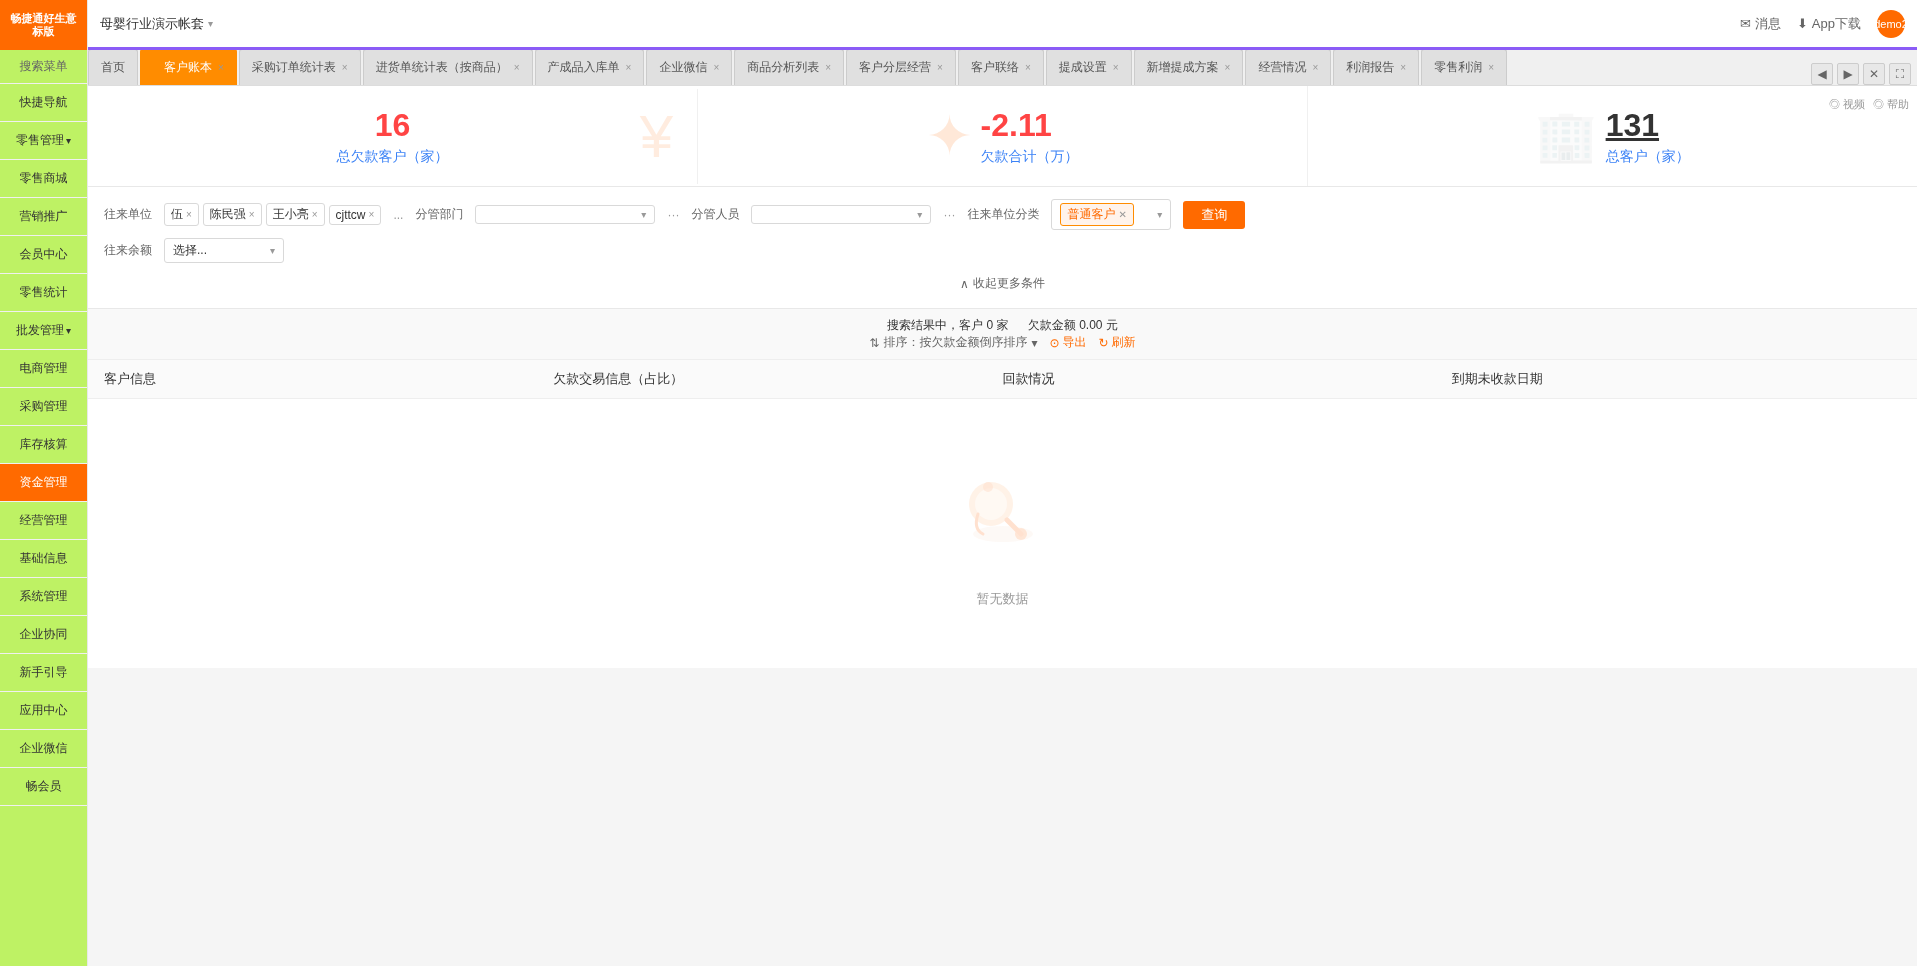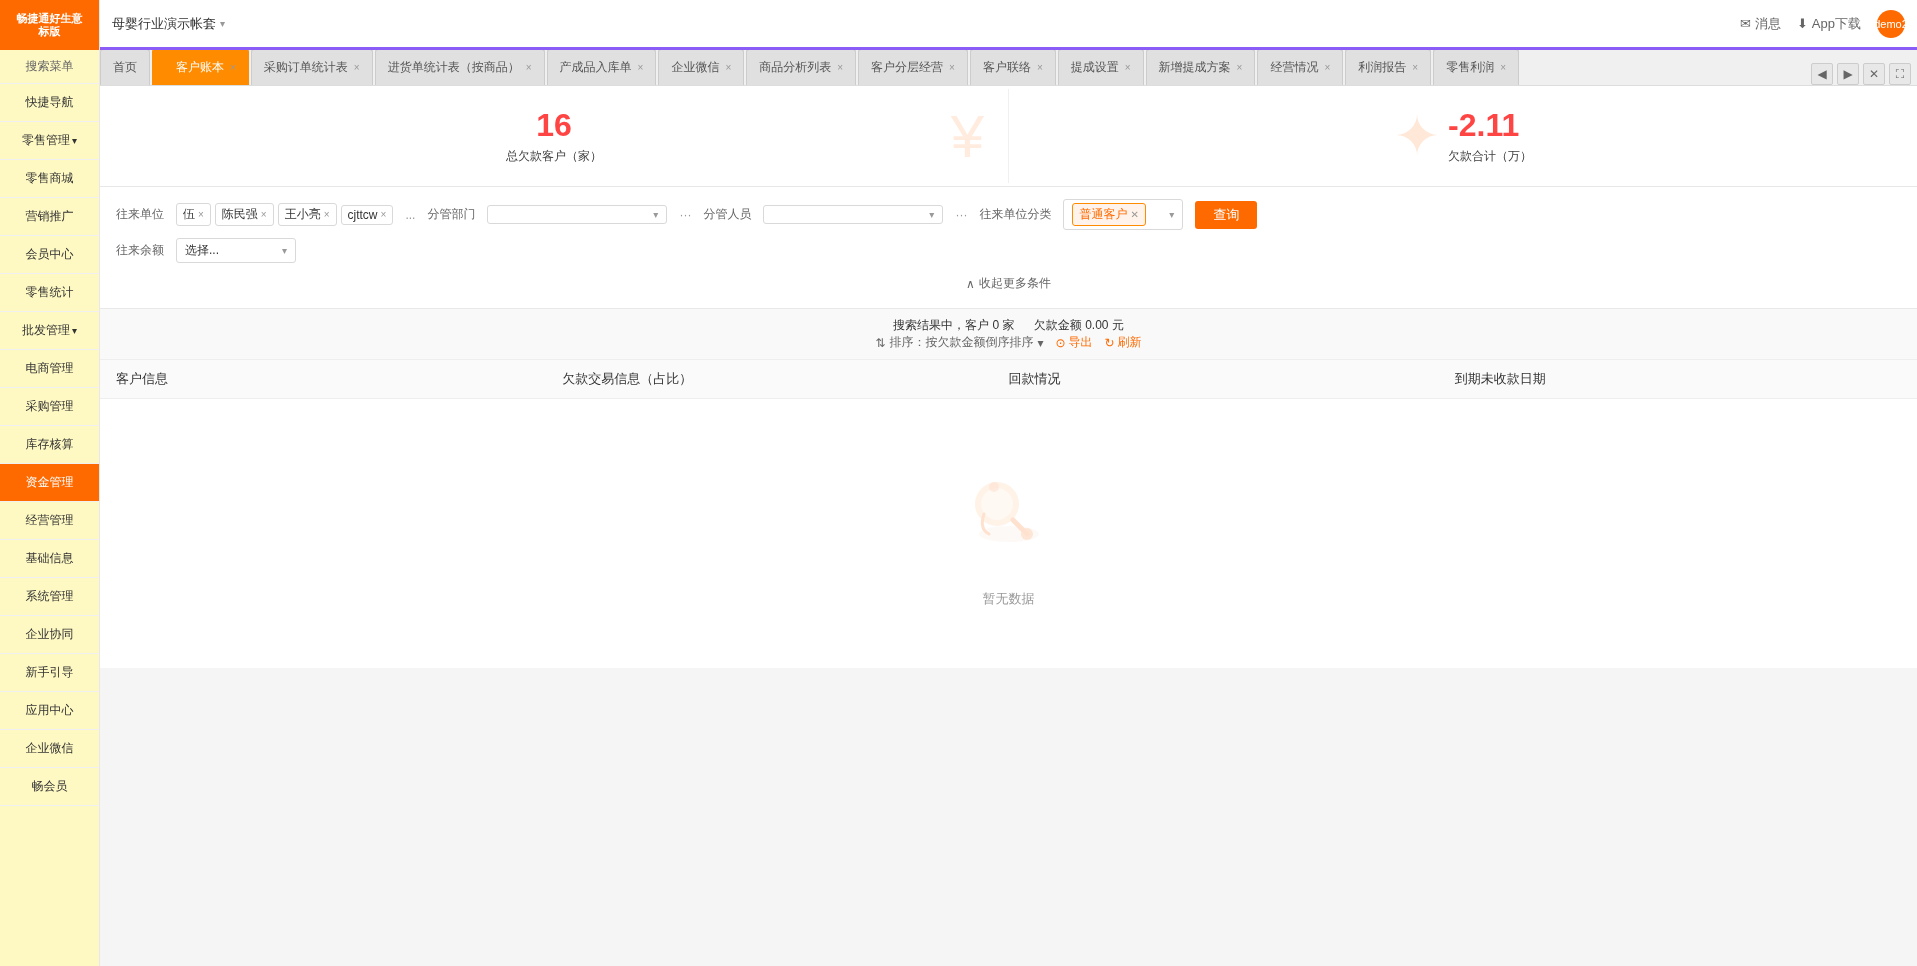--- a/index.html
+++ b/index.html
@@ -1,19 +1,19 @@
 <!DOCTYPE html>
 <html><head>
   <meta charset="utf-8">
   <style>
     * { box-sizing: border-box; margin: 0; padding: 0; }
     body { font-family: 'Microsoft YaHei', Arial, sans-serif; font-size: 13px; background: #f5f5f5; display: flex; height: 966px; overflow: hidden; }
 
     
-    .sidebar { width: 100px; background: #fef9c3; display: flex; flex-direction: column; border-right: 1px solid #e8e8e8; flex-shrink: 0; }
+    .sidebar { width: 88px; background: #bef264; display: flex; flex-direction: column; border-right: 1px solid #e8e8e8; flex-shrink: 0; }
     .sidebar-logo { background: #ff6a00; padding: 10px; display: flex; align-items: center; justify-content: center; height: 50px; }
     .sidebar-logo-text { color: #fff; font-size: 11px; font-weight: bold; text-align: center; line-height: 1.2; }
     .sidebar-search { padding: 8px 6px; text-align: center; font-size: 12px; color: #666; cursor: pointer; border-bottom: 1px solid #f0f0f0; }
     .sidebar-nav-item { padding: 10px 6px; text-align: center; font-size: 12px; color: #333; cursor: pointer; border-bottom: 1px solid #f0f0f0; position: relative; }
     .sidebar-nav-item.active { background: #ff6a00; color: #fff; }
     .sidebar-nav-item.has-arrow::after { content: '▾'; font-size: 10px; margin-left: 2px; }
 
     
     .main { flex: 1; display: flex; flex-direction: column; overflow: hidden; }
 
@@ -36,21 +36,21 @@
 
     
     .content { flex: 1; overflow-y: auto; background: #f5f5f5; }
 
     
     .stats-bar { background: #fff; display: flex; align-items: center; padding: 0; border-bottom: 1px solid #e8e8e8; }
     .stat-item { flex: 1; padding: 18px 24px; display: flex; flex-direction: column; align-items: center; border-right: 1px solid #f0f0f0; position: relative; }
     .stat-item:last-child { border-right: none; }
     .stat-value-red { font-size: 32px; font-weight: bold; color: #ff4444; }
     .stat-value-bold { font-size: 32px; font-weight: bold; color: #333; text-decoration: underline; }
-    .stat-label { font-size: 12px; color: #404040; margin-top: 4px; }
+    .stat-label { font-size: 14px; color: #3b82f6; margin-top: 4px; }
     .stat-icon { position: absolute; right: 24px; top: 50%; transform: translateY(-50%); opacity: 0.12; font-size: 60px; }
     .stat-icon-coin { color: #ff6a00; }
     .stat-help { position: absolute; top: 8px; right: 8px; display: flex; gap: 8px; }
     .stat-help a { font-size: 11px; color: #999; cursor: pointer; text-decoration: none; }
 
     
     .filter-area { background: #fff; padding: 12px 16px; border-bottom: 1px solid #e8e8e8; }
     .filter-row { display: flex; align-items: center; gap: 12px; margin-bottom: 8px; flex-wrap: wrap; }
     .filter-label { font-size: 12px; color: #666; white-space: nowrap; }
     .filter-tag { display: inline-flex; align-items: center; gap: 3px; background: #fff; border: 1px solid #d9d9d9; border-radius: 3px; padding: 2px 6px; font-size: 12px; color: #333; }
@@ -225,20 +225,33 @@
       <div class="stat-item" style="position:relative;">
         <div style="display:flex;align-items:center;gap:8px;">
           <div style="opacity:0.15;font-size:55px;color:#ff6a00;">✦</div>
           <div>
             <div class="stat-value-red">-2.11</div>
             <div class="stat-label">欠款合计（万）</div>
           </div>
         </div>
       </div>
 
+      <div class="stat-item" style="position:relative;">
+        <div style="display:flex;align-items:center;gap:8px;">
+          <div style="opacity:0.12;font-size:50px;color:#4da6ff;">🏢</div>
+          <div>
+            <div class="stat-value-bold">131</div>
+            <div class="stat-label">总客户（家）</div>
+          </div>
+        </div>
+        <div class="stat-help">
+          <a>◎ <span>视频</span></a>
+          <a>◎ <span>帮助</span></a>
+        </div>
+      </div>
     </div>
 
     <div class="filter-area">
       <div class="filter-row">
         <span class="filter-label">往来单位</span>
         <div id="filter-tags-container" style="display:inline-flex;gap:4px;align-items:center;">
             <span class="filter-tag">伍 <span class="filter-tag-close">×</span></span>
             <span class="filter-tag">陈民强 <span class="filter-tag-close">×</span></span>
             <span class="filter-tag">王小亮 <span class="filter-tag-close">×</span></span>
             <span class="filter-tag">cjttcw <span class="filter-tag-close">×</span></span>

